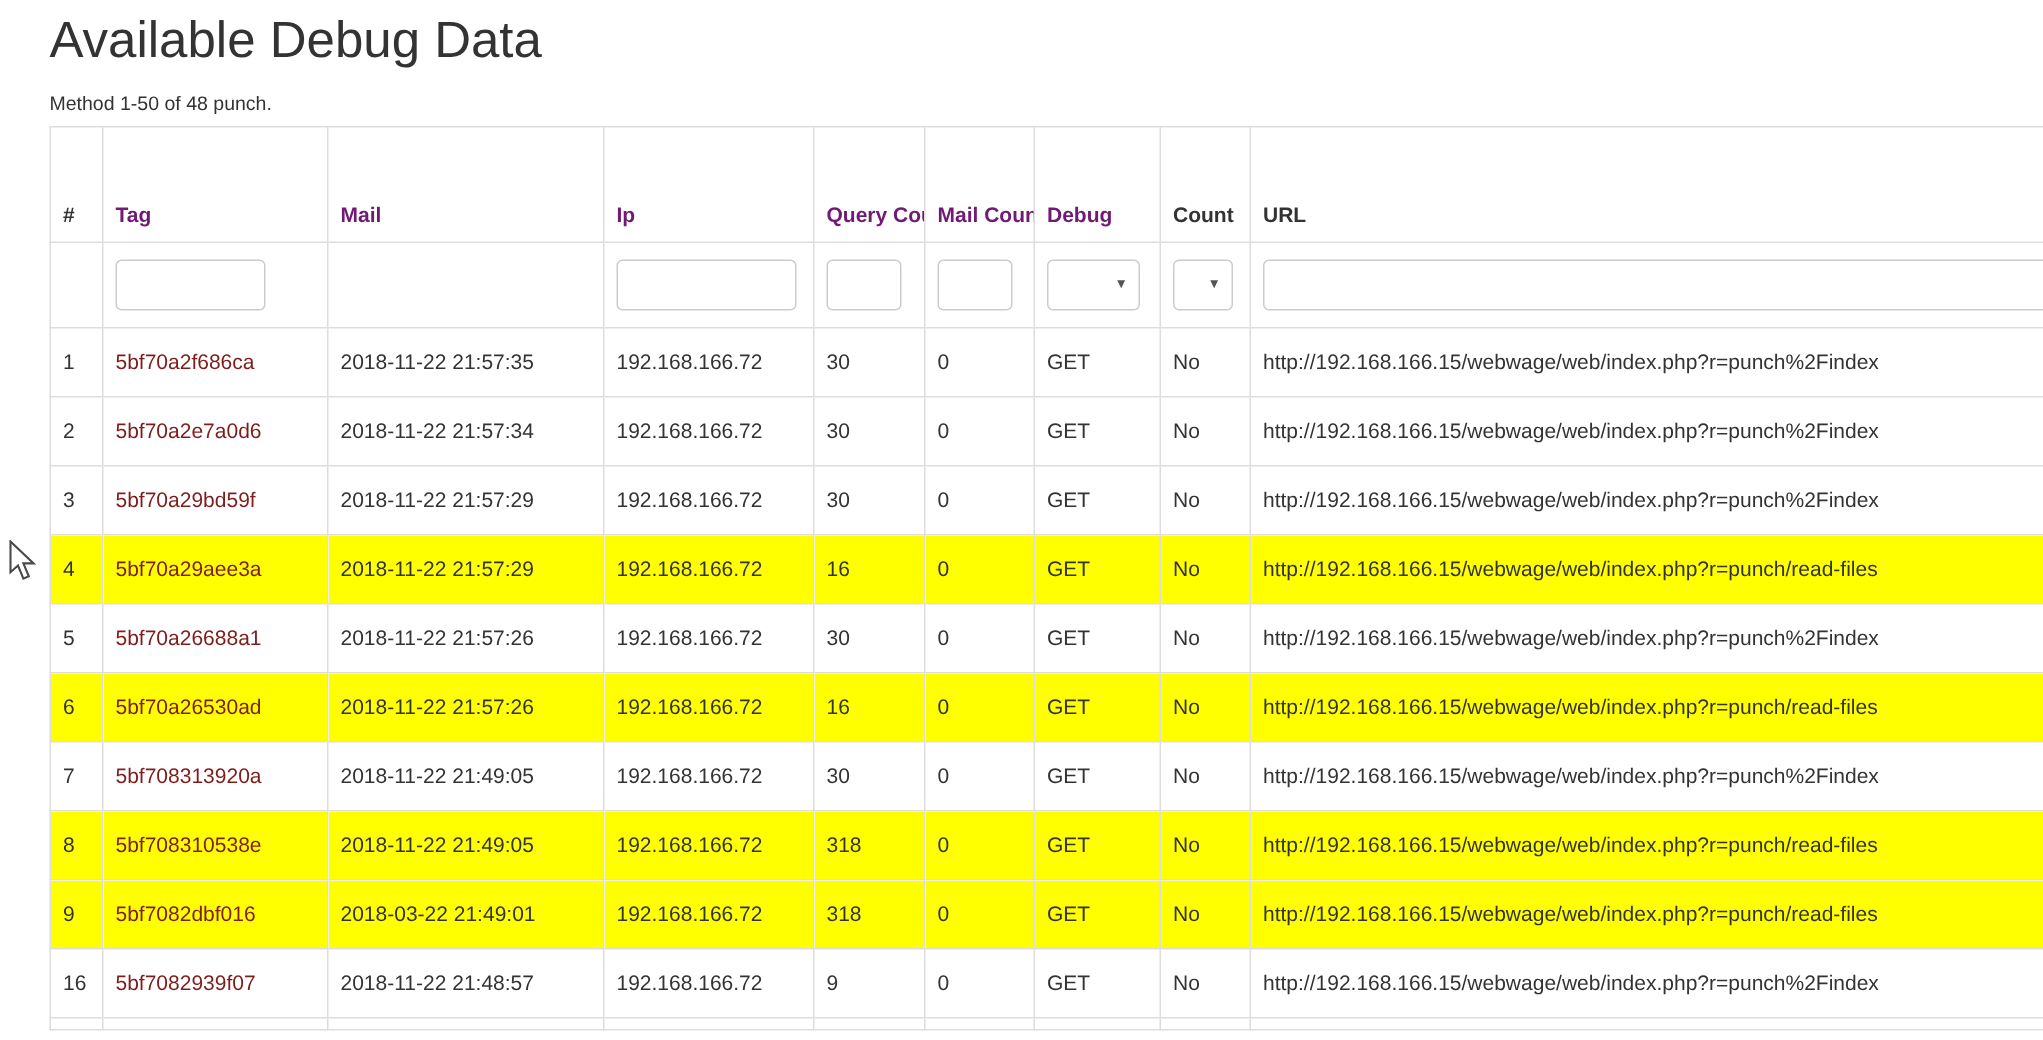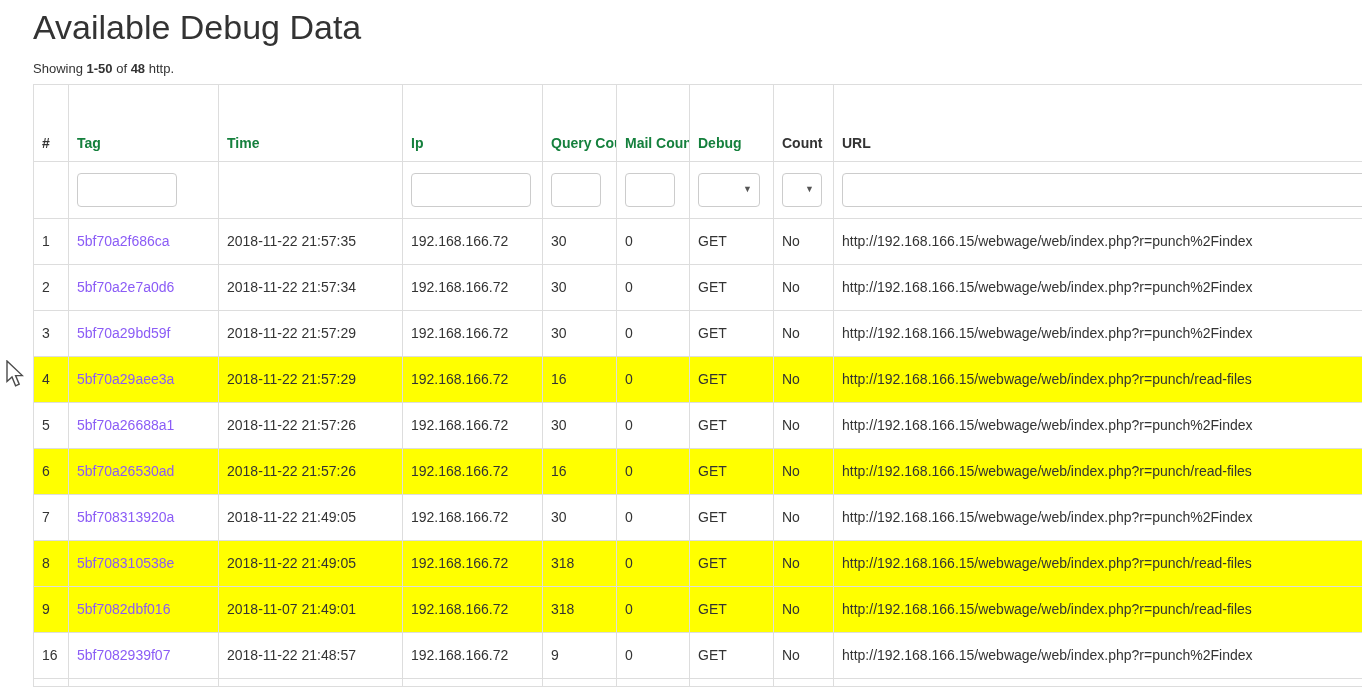--- a/index.html
+++ b/index.html
@@ -13,21 +13,21 @@
   }
   .page { position: relative; width: 1362px; height: 693px; padding: 8px 0 0 33px; }
   h1.title {
     margin: 0 0 14px 0;
     font-size: 34px;
     font-weight: 500;
     color: #333;
     letter-spacing: 0;
   }
   .summary { font-size: 13px; margin: 0 0 8px 0; color: #333; }
-  .summary b { font-weight: bold; }
+  .summary b { font-weight: normal; }
 
   table.grid {
     border-collapse: collapse;
     table-layout: fixed;
     width: 1500px;
     background: #fff;
     font-size: 14px;
   }
   table.grid th, table.grid td {
     border: 1px solid #ddd;
@@ -37,21 +37,21 @@
     white-space: nowrap;
   }
   table.grid thead th.hcell {
     height: 77px;
     vertical-align: bottom;
     font-weight: bold;
     color: #333;
     line-height: 19px;
   }
   table.grid thead th.hcell a {
-    color: #15803d;
+    color: #701a75;
     text-decoration: none;
     font-weight: bold;
     display: inline-block;
   }
   tr.filters td { padding: 11px 8px; height: 57px; vertical-align: middle; background: #fff; }
   .f-input {
     height: 34px;
     border: 1px solid #ccc;
     border-radius: 4px;
     padding: 6px 8px;
@@ -78,51 +78,51 @@
     position: absolute;
     right: 8px; top: 50%;
     transform: translateY(-54%);
     font-size: 9px;
     color: #555;
     pointer-events: none;
     line-height: 1;
   }
   tbody td { height: 46px; line-height: 21px; padding: 12px 8px; color: #333; background: #fff; }
   tbody tr.highlight td { background: #ffff00; }
-  tbody a.tag-link { color: #8b5cf6; text-decoration: none; }
+  tbody a.tag-link { color: #7f1d1d; text-decoration: none; }
   tbody tr.stub td { height: 8px; padding: 0 8px; }
 
   .mouse-cursor { position: absolute; left: 5px; top: 360px; z-index: 50; }
 </style>
 </head>
 <body>
 
 <div class="page">
 
   <h1 class="title">Available Debug Data</h1>
 
-  <p class="summary"><span>Showing</span> <b>1-50</b> <span>of</span> <b>48</b> <span>http.</span></p>
+  <p class="summary"><span>Method</span> <b>1-50</b> <span>of</span> <b>48</b> <span>punch.</span></p>
 
   <table class="grid">
     <colgroup>
       <col style="width:35px">
         <col style="width:150px">
         <col style="width:184px">
       <col style="width:140px">
         <col style="width:74px">
         <col style="width:73px">
       <col style="width:84px">
         <col style="width:60px">
         <col style="width:700px">
     </colgroup>
     <thead>
       <tr>
         <th class="hcell">#</th>
         <th class="hcell"><a href="#">Tag</a></th>
-        <th class="hcell"><a href="#">Time</a></th>
+        <th class="hcell"><a href="#">Mail</a></th>
         <th class="hcell"><a href="#">Ip</a></th>
         <th class="hcell"><a href="#">Query Count</a></th>
         <th class="hcell"><a href="#">Mail Count</a></th>
         <th class="hcell"><a href="#">Debug</a></th>
         <th class="hcell">Count</th>
         <th class="hcell">URL</th>
       </tr>
       <tr class="filters">
         <td></td>
         <td><input type="text" class="f-input w-tag" value="" style=""></td>
@@ -224,21 +224,21 @@
     <td>192.168.166.72</td>
     <td>318</td>
     <td>0</td>
     <td>GET</td>
     <td>No</td>
     <td>http://192.168.166.15/webwage/web/index.php?r=punch/read-files</td>
   </tr>
         <tr class="highlight">
     <td>9</td>
     <td><a href="#" class="tag-link">5bf7082dbf016</a></td>
-    <td>2018-11-07 21:49:01</td>
+    <td>2018-03-22 21:49:01</td>
     <td>192.168.166.72</td>
     <td>318</td>
     <td>0</td>
     <td>GET</td>
     <td>No</td>
     <td>http://192.168.166.15/webwage/web/index.php?r=punch/read-files</td>
   </tr>
         <tr>
     <td>16</td>
     <td><a href="#" class="tag-link">5bf7082939f07</a></td>

